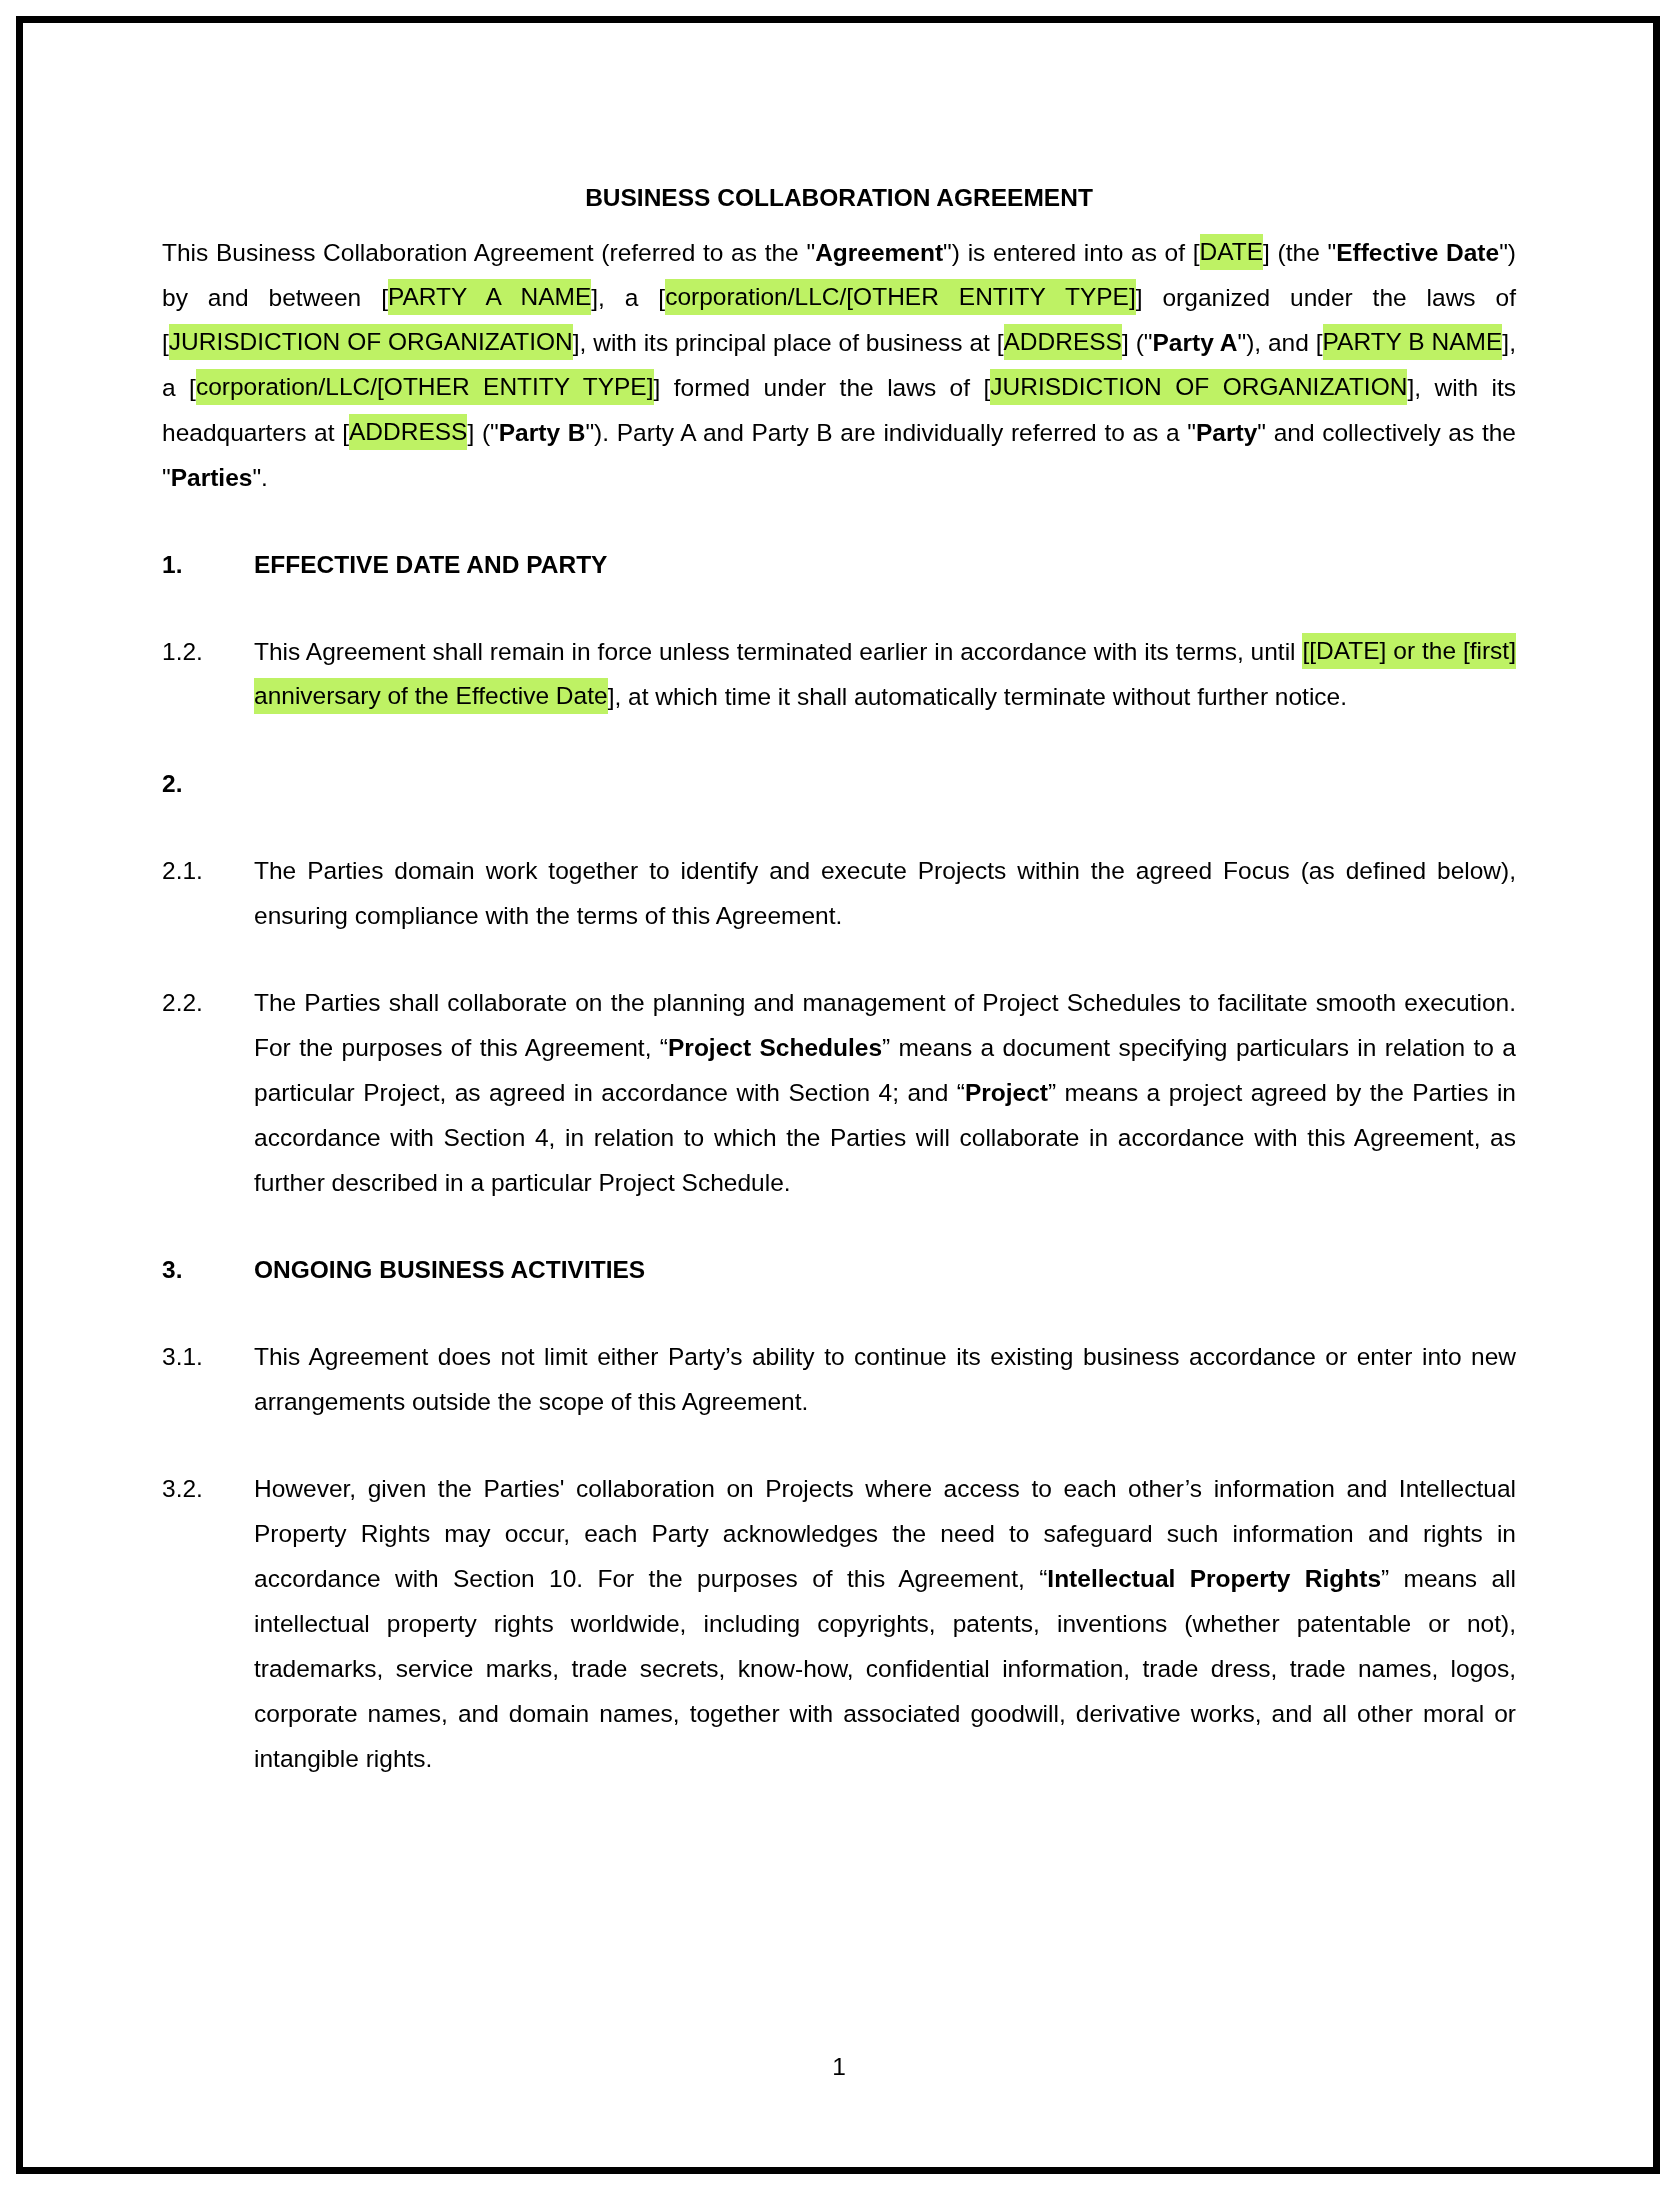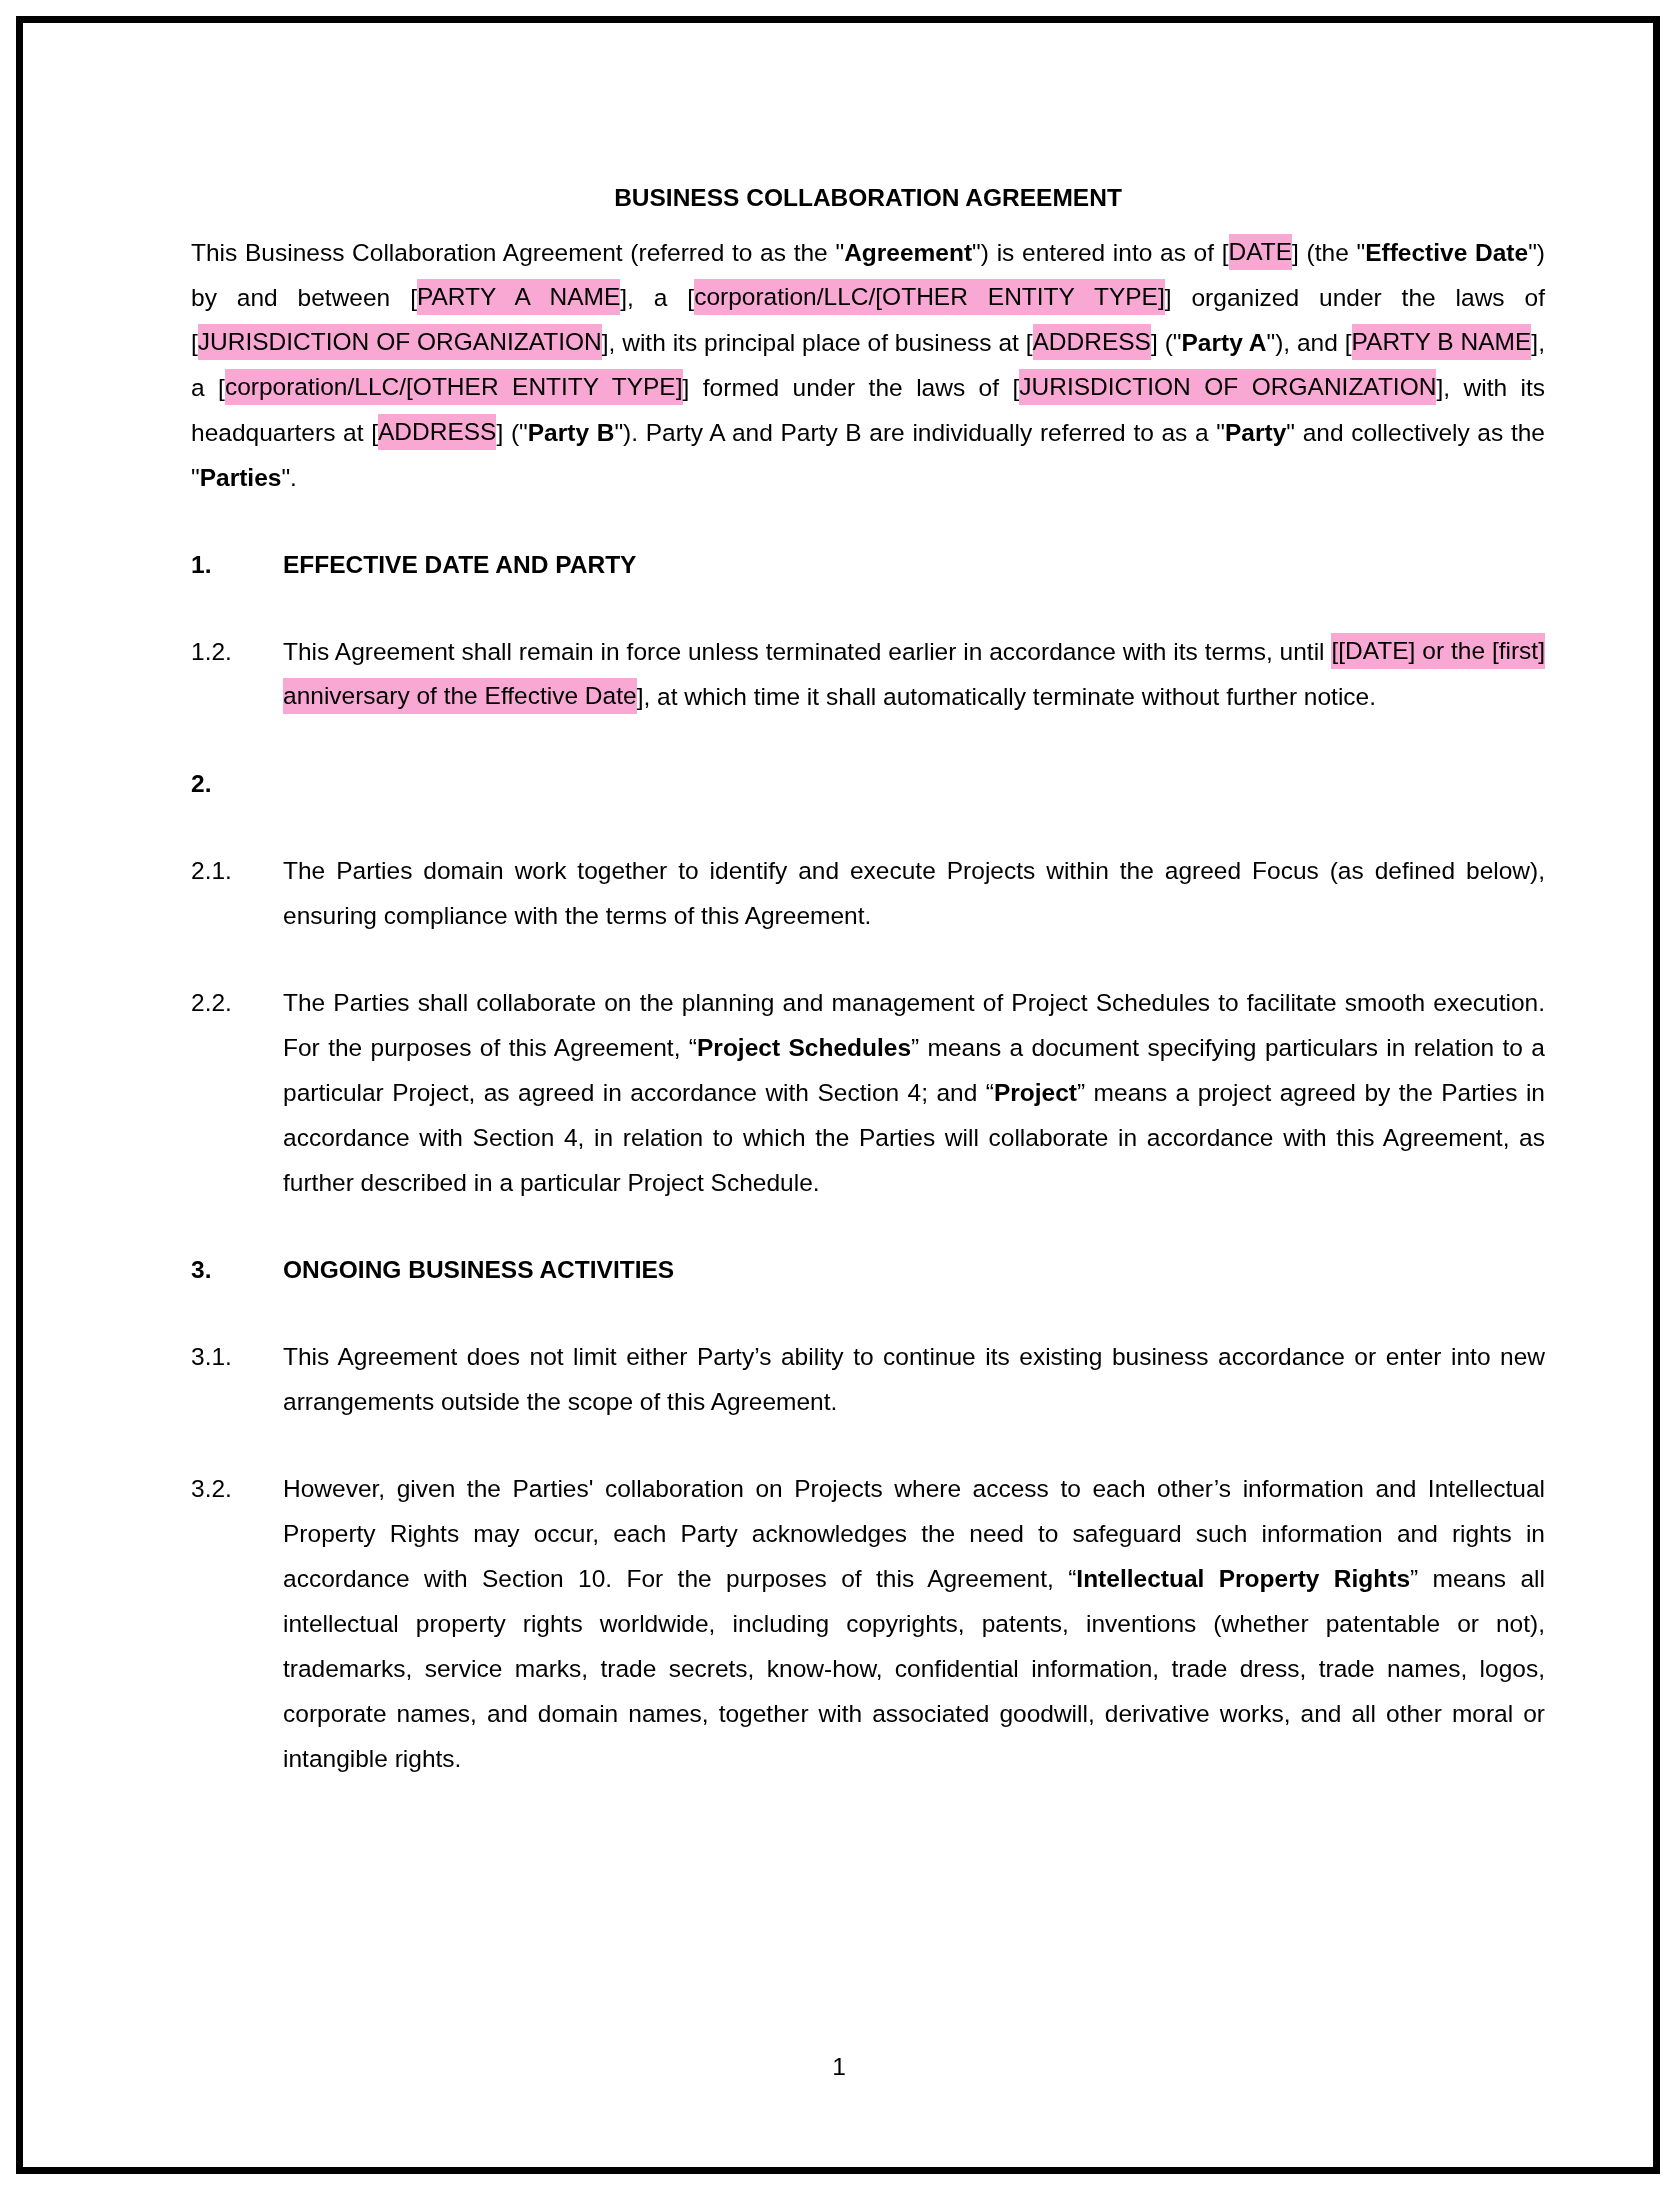--- a/index.html
+++ b/index.html
@@ -16,21 +16,20 @@
   .page-border {
     position: absolute;
     left: 15.7px; top: 15.7px; right: 15.7px; bottom: 15.7px;
     border: 7px solid #000000;
     pointer-events: none;
   }
   .doc {
     position: absolute;
     left: 162px; top: 0;
     width: 1354px;
-    margin-left: 29px;
   }
   .title {
     font-size: 24.5px;
     line-height: 45px;
     font-weight: bold;
     text-align: center;
     margin: 175px 0 9.6px 0;
   }
   .intro {
     text-align: justify;
@@ -44,21 +43,21 @@
     flex: 0 0 92px;
     font-weight: inherit;
   }
   .h-row .num, .h-text { font-weight: bold; }
   .p-text {
     flex: 1;
     text-align: justify;
   }
   .b { font-weight: bold; }
   .hl {
-    background: #f9a8d4;
+    background: #bef264;
     padding: 4.4px 0;
   }
   .page-num {
     position: absolute;
     left: 162px; top: 2044px;
     width: 1354px;
     text-align: center;
   }
 </style>
 </head>

